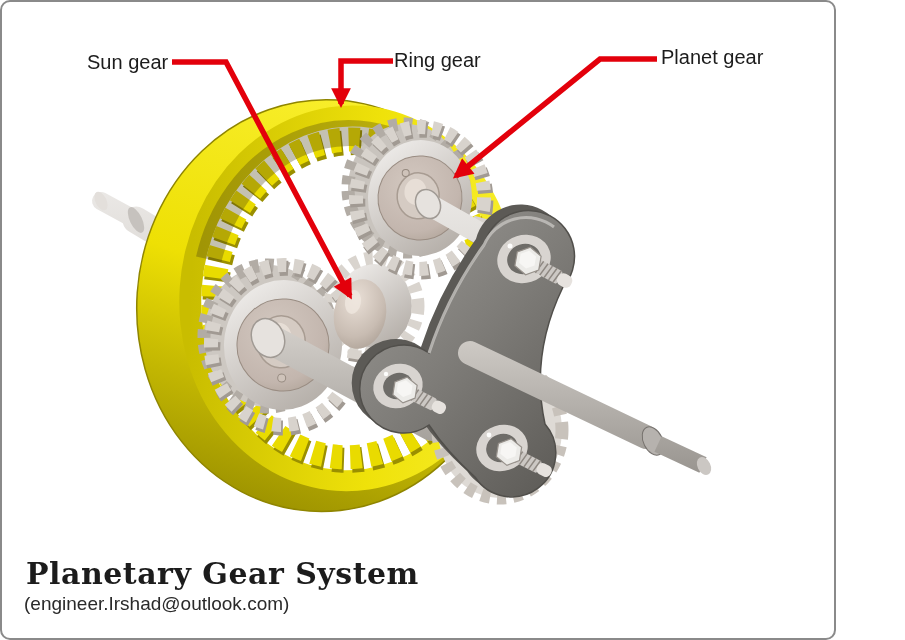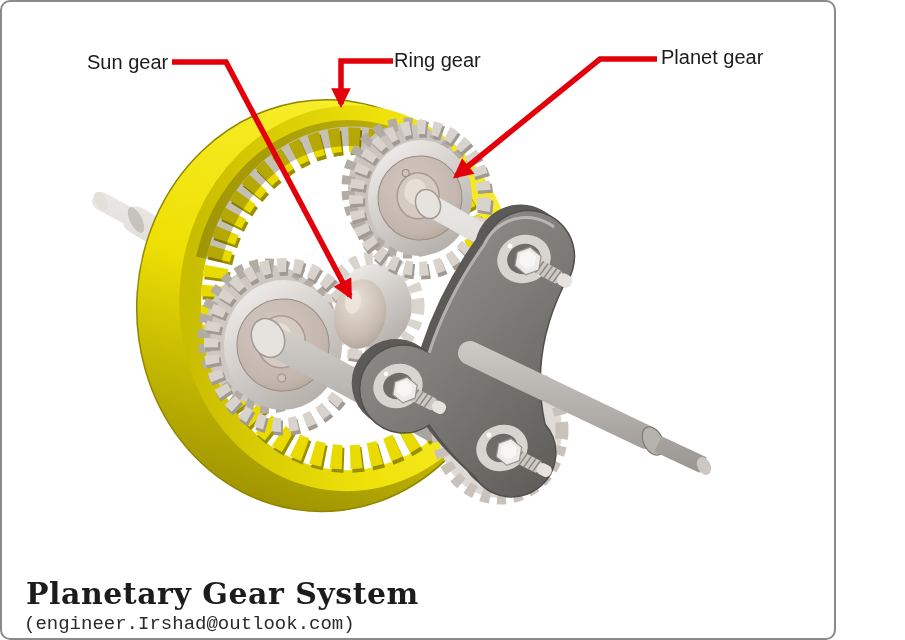--- a/index.html
+++ b/index.html
@@ -12,27 +12,27 @@
     border-radius:10px;pointer-events:none;z-index:30;
   }
   .scene{position:absolute;left:0;top:0;width:905px;height:640px;z-index:1;}
   .callout-label{
     position:absolute;z-index:20;color:var(--text-black,#1c1c1c);
     font-size:20px;line-height:24px;white-space:nowrap;
   }
   #sun-label{left:87px;top:50px;}
   #ring-label{left:394px;top:48px;}
   #planet-label{left:661px;top:45px;}
-  .title-block{position:absolute;left:24px;top:556px;z-index:20;margin-top:20px;}
+  .title-block{position:absolute;left:24px;top:556px;z-index:20;}
   .diagram-title{
     font-family:"DejaVu Serif", serif;font-weight:bold;font-size:30px;
     letter-spacing:.5px;color:var(--text-black,#1c1c1c);margin:0 0 2px 2px;
   }
   .diagram-subtitle{
-    font-family:Liberation Mono, monospace;font-size:19px;
+    font-family:Liberation Sans, sans-serif;font-size:19px;
     color:#2a2a2a;margin:0;
   }
 </style>
 </head>
 <body>
 
 <div class="canvas">
   <div class="frame"></div>
 
   <svg class="scene" viewBox="0 0 905 640" xmlns="http://www.w3.org/2000/svg">

